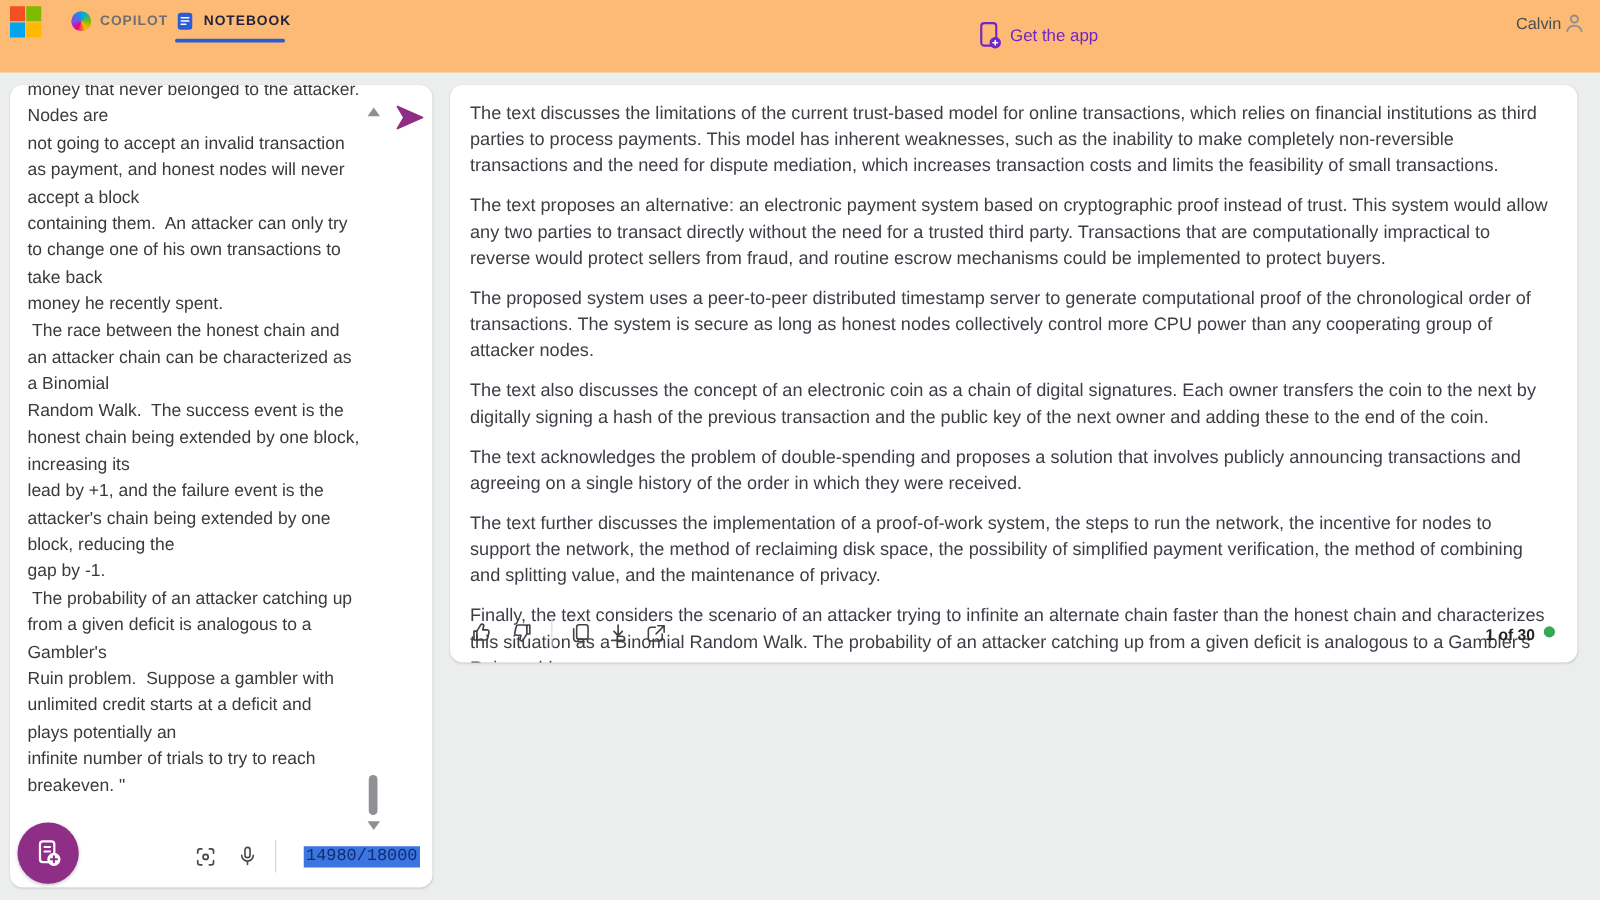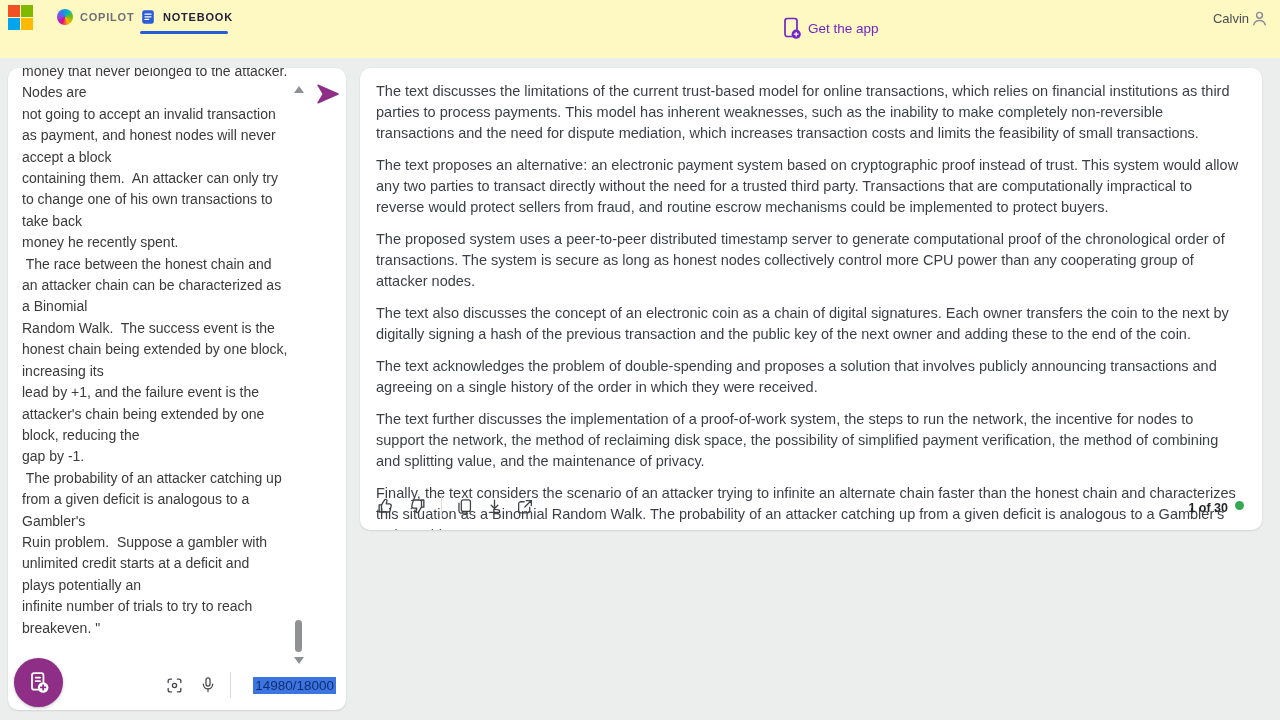--- a/index.html
+++ b/index.html
@@ -1,20 +1,20 @@
 <!DOCTYPE html>
 <html><head>
 <meta charset="utf-8">
 <style>
   * { margin:0; padding:0; box-sizing:border-box; }
   html,body { width:1280px; height:720px; overflow:hidden; }
   body { background:#eceded; font-family:"Liberation Sans",sans-serif; color:#3c4043; position:relative; }
 
   
-  .header { position:absolute; left:0; top:0; width:1280px; height:58px; background:#fef9c3; }
+  .header { position:absolute; left:0; top:0; width:1280px; height:58px; background:#fdba74; }
   .ms-logo { position:absolute; left:8px; top:5px; width:25px; height:25px; display:grid;
              grid-template-columns:12px 12px; grid-template-rows:12px 12px; gap:1px; cursor:pointer; }
   .ms-logo span:nth-child(1){background:#f25022;} .ms-logo span:nth-child(2){background:#7fba00;}
   .ms-logo span:nth-child(3){background:#00a4ef;} .ms-logo span:nth-child(4){background:#ffb900;}
 
   .tab { position:absolute; top:0; height:34px; display:flex; align-items:center; gap:7px; cursor:pointer; }
   .tab-label { font-size:11px; font-weight:bold; letter-spacing:.8px; }
   .tab-copilot { left:57px; } .tab-copilot .tab-label { color:#6b6f73; }
   .tab-notebook { left:140px; } .tab-notebook .tab-label { color:#21223c;text-align:center; }
   .copilot-swirl { width:16px; height:16px; border-radius:50%;
@@ -48,21 +48,21 @@
   .scroll-thumb{ position:absolute; left:3px; top:542px; width:7px; height:32px; border-radius:4px; background:#8f9194; cursor:grab; }
 
   .fab { position:absolute; left:6px; bottom:3px; width:49px; height:49px; border-radius:50%;
          background:#8e2e86; border:none; display:flex; align-items:center; justify-content:center; cursor:pointer;
          box-shadow:0 1px 3px rgba(0,0,0,.25); }
 
   .composer-toolbar { position:absolute; right:10px; bottom:12px; display:flex; align-items:center; }
   .icon-btn { background:none; border:none; display:flex; align-items:center; justify-content:center; cursor:pointer; padding:0; }
   .composer-toolbar .icon-btn { margin-left:15px; }
   .toolbar-divider { width:1px; height:26px; background:#d9dadb; margin-left:13px; }
-  .char-counter { margin-left:22px; font-size:13.5px; background:#3d75e0; color:#0e2d73; padding:1px 2px; }
+  .char-counter { margin-left:22px; font-size:13.5px; background:#3d75e0; color:#0e2d73; padding:1px 2px;font-family:Liberation Mono, monospace; }
 
   
   .answer { position:absolute; left:16px; top:13px; width:868px; }
   .answer p { font-size:14.5px; line-height:21px; color:#3b3f45; margin-bottom:11px; }
 
   .action-row { position:absolute; left:16px; bottom:12px; display:flex; align-items:center; }
   .action-row .icon-btn { margin-right:11px; }
   .action-divider { width:1px; height:24px; background:#dcdddf; margin:0 13px 0 3px; }
 
   .pagination { position:absolute; right:18px; bottom:15px; display:flex; align-items:flex-start; gap:7px;margin-top:45px; }

